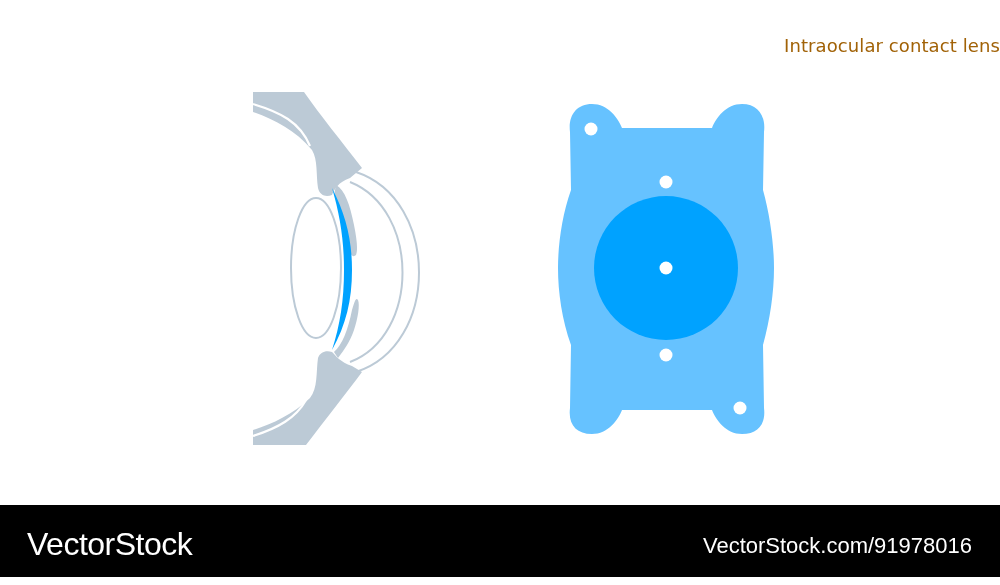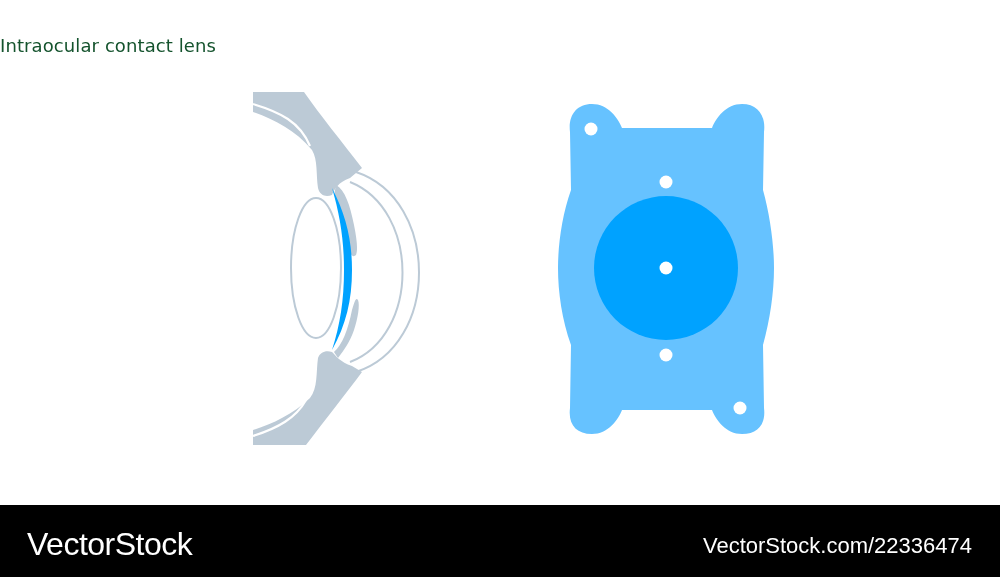--- a/index.html
+++ b/index.html
@@ -3,21 +3,21 @@
   <meta charset="utf-8">
   <style>
     html, body { margin: 0; padding: 0; }
     body {
       width: 1000px; height: 585px; overflow: hidden;
       background: #ffffff; position: relative;
       font-family: "DejaVu Sans", "Liberation Sans", sans-serif;
     }
     .title {
       position: absolute; left: 0; width: 1000px; top: 35px;
-      text-align: left; font-size: 18px; color: #14532d;
+      text-align: right; font-size: 18px; color: #a16207;
       letter-spacing: 0.1px;
     }
     .stage {
       position: absolute; left: 0; top: 0; width: 1000px; height: 505px;
     }
     .footer {
       position: absolute; left: 0; top: 505px; width: 1000px; height: 72px;
       background: #000000;
     }
     .brand {
@@ -94,14 +94,14 @@
     <circle cx="591" cy="129" r="6.5" fill="#ffffff"></circle>
     <circle cx="740" cy="408" r="6.5" fill="#ffffff"></circle>
     <circle cx="666" cy="182" r="6.5" fill="#ffffff"></circle>
     <circle cx="666" cy="268" r="6.5" fill="#ffffff"></circle>
     <circle cx="666" cy="355" r="6.5" fill="#ffffff"></circle>
   </g>
 </svg>
 
 <div class="footer">
   <div class="brand">VectorStock</div>
-  <div class="image-id">VectorStock.com/22336474</div>
+  <div class="image-id">VectorStock.com/91978016</div>
 </div>
 
 </body></html>

